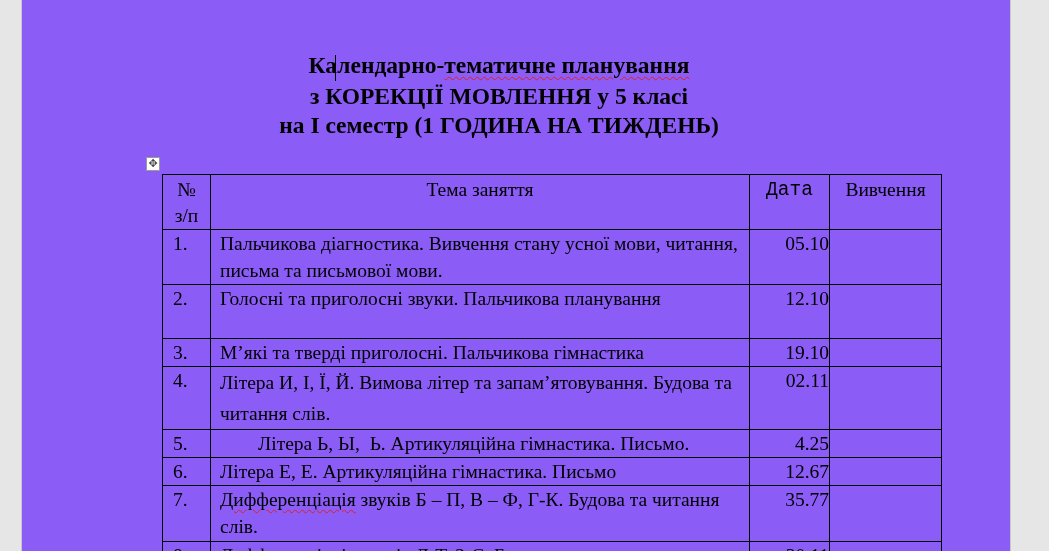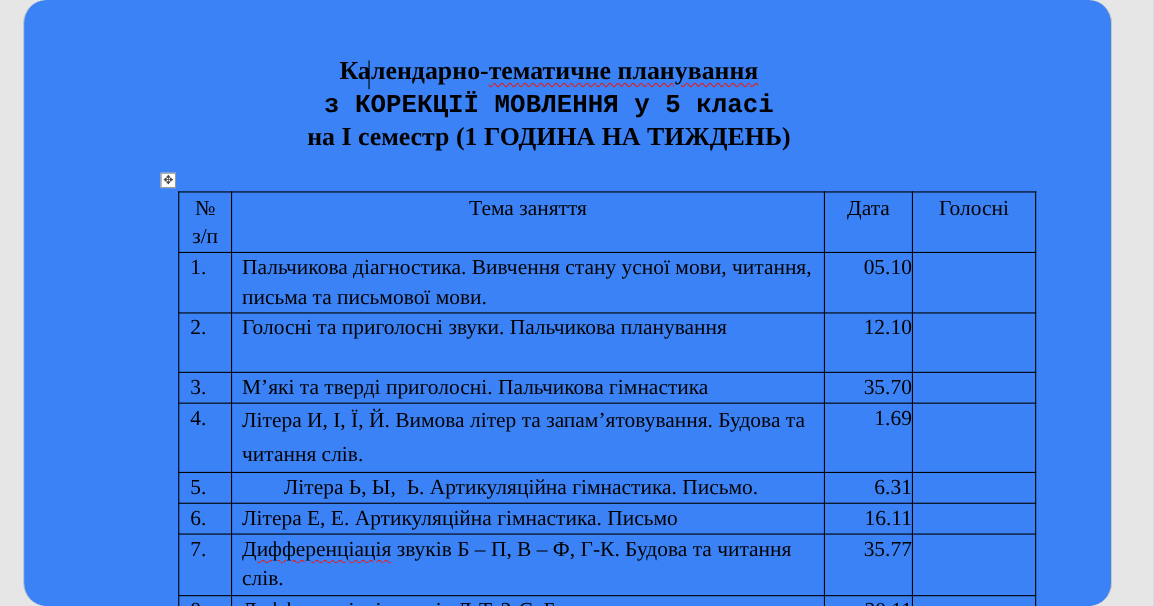--- a/index.html
+++ b/index.html
@@ -3,32 +3,31 @@
 <meta charset="utf-8">
 <style>
   html, body { margin:0; padding:0; }
   body {
     width:1049px; height:551px; overflow:hidden; position:relative;
     background:#e6e6e6;
     font-family:"Liberation Serif", serif;
   }
   .page {
     position:absolute; left:21px; top:0; width:990px; height:551px;
-    background:#3b82f6;
+    background:#8b5cf6;
     border-left:1px solid #c8c8c8; border-right:1px solid #c8c8c8;
     box-sizing:border-box;
-    border-radius:21px;
   }
   .title {
     position:absolute; left:0; top:52px; width:100%;
     text-align:center; font-weight:bold; font-size:23.5px; color:#000;
   }
   .title .line { position:absolute; left:0; width:100%; text-align:center; white-space:nowrap; }
   .title .l1 { top:0; left:-17px; }
-  .title .l2 { top:31px; left:-17px;font-family:Liberation Mono, monospace; }
+  .title .l2 { top:31px; left:-17px; }
   .title .l3 { top:60px; left:-17px; }
   .squiggle {
     text-decoration: underline wavy #e02020;
     text-decoration-thickness:1px;
     text-underline-offset:3px;
   }
   .cursor {
     position:absolute; left:313px; top:55px; width:1px; height:26px; background:#000;
   }
   .move-handle {
@@ -45,21 +44,21 @@
   table.plan td {
     border:1.5px solid #000; vertical-align:top;
     padding:0 0 0 9px; line-height:27px; box-sizing:border-box;
   }
   table.plan td.num { padding-left:10px; }
   table.plan td.date { text-align:right; padding-left:0; }
   table.plan th { font-weight:normal; border:1.5px solid #000; vertical-align:top; padding:2px 0 0 0; line-height:26px; }
   .c1 { width:48px; } .c2 { width:539px; } .c3 { width:80px; } .c4 { width:112px; }
   th.h-num { text-align:center; }
   th.h-topic { text-align:center; }
-  th.h-date { text-align:center; }
+  th.h-date { text-align:center;font-family:Liberation Mono, monospace; }
   th.h-note { text-align:center; }
   tr.r-h { height:54px; }
   tr.r1 { height:55px; }
   tr.r2 { height:54px; }
   tr.r3 { height:28px; }
   tr.r4 { height:63px; }
   tr.r4 td.topic { line-height:31px; padding-top:0; }
   tr.r5 { height:27px; }
   tr.r6 { height:27px; }
   tr.r7 { height:56px; }
@@ -85,56 +84,56 @@
       <col class="c1">
         <col class="c2">
         <col class="c3">
         <col class="c4">
     </colgroup>
     <tbody>
         <tr class="r-h">
       <th class="h-num"><span>№</span><br><span>з/п</span></th>
       <th class="h-topic">Тема заняття</th>
       <th class="h-date">Дата</th>
-      <th class="h-note">Голосні</th>
+      <th class="h-note">Вивчення</th>
     </tr>
     <tr class="r1">
       <td class="num">1.</td>
       <td class="topic">Пальчикова діагностика. Вивчення стану усної мови, читання, письма та письмової мови.</td>
       <td class="date">05.10</td>
       <td class="note"></td>
     </tr>
     <tr class="r2">
       <td class="num">2.</td>
       <td class="topic">Голосні та приголосні звуки. Пальчикова планування</td>
       <td class="date">12.10</td>
       <td class="note"></td>
     </tr>
     <tr class="r3">
       <td class="num">3.</td>
       <td class="topic">М’які та тверді приголосні. Пальчикова гімнастика</td>
-      <td class="date">35.70</td>
+      <td class="date">19.10</td>
       <td class="note"></td>
     </tr>
     <tr class="r4">
       <td class="num">4.</td>
       <td class="topic">Літера И, І, Ї, Й. Вимова літер та запам’ятовування. Будова та читання слів.</td>
-      <td class="date">1.69</td>
+      <td class="date">02.11</td>
       <td class="note"></td>
     </tr>
     <tr class="r5">
       <td class="num">5.</td>
       <td class="topic" style="white-space:pre;padding-left:47px;">Літера Ь, Ы,  Ь. Артикуляційна гімнастика. Письмо.</td>
-      <td class="date">6.31</td>
+      <td class="date">4.25</td>
       <td class="note"></td>
     </tr>
     <tr class="r6">
       <td class="num">6.</td>
       <td class="topic">Літера Е, Е. Артикуляційна гімнастика. Письмо</td>
-      <td class="date">16.11</td>
+      <td class="date">12.67</td>
       <td class="note"></td>
     </tr>
     <tr class="r7">
       <td class="num">7.</td>
       <td class="topic"><span class="squiggle">Дифференціація</span><span> звуків Б – П, В – Ф, Г-К. Будова та читання слів.</span></td>
       <td class="date">35.77</td>
       <td class="note"></td>
     </tr>
     <tr class="r8">
       <td class="num">8.</td>

